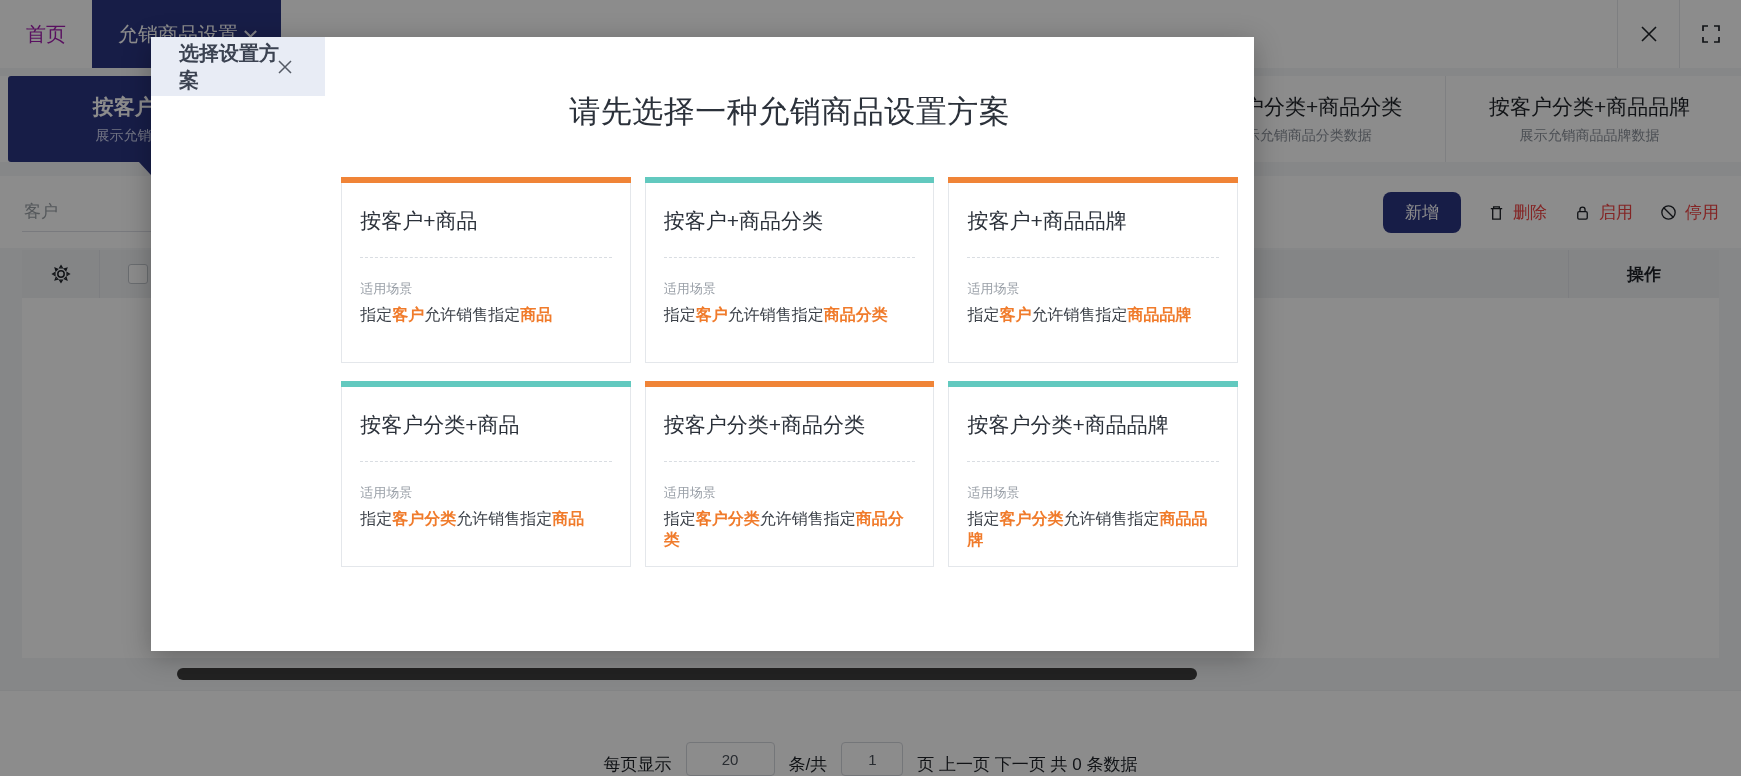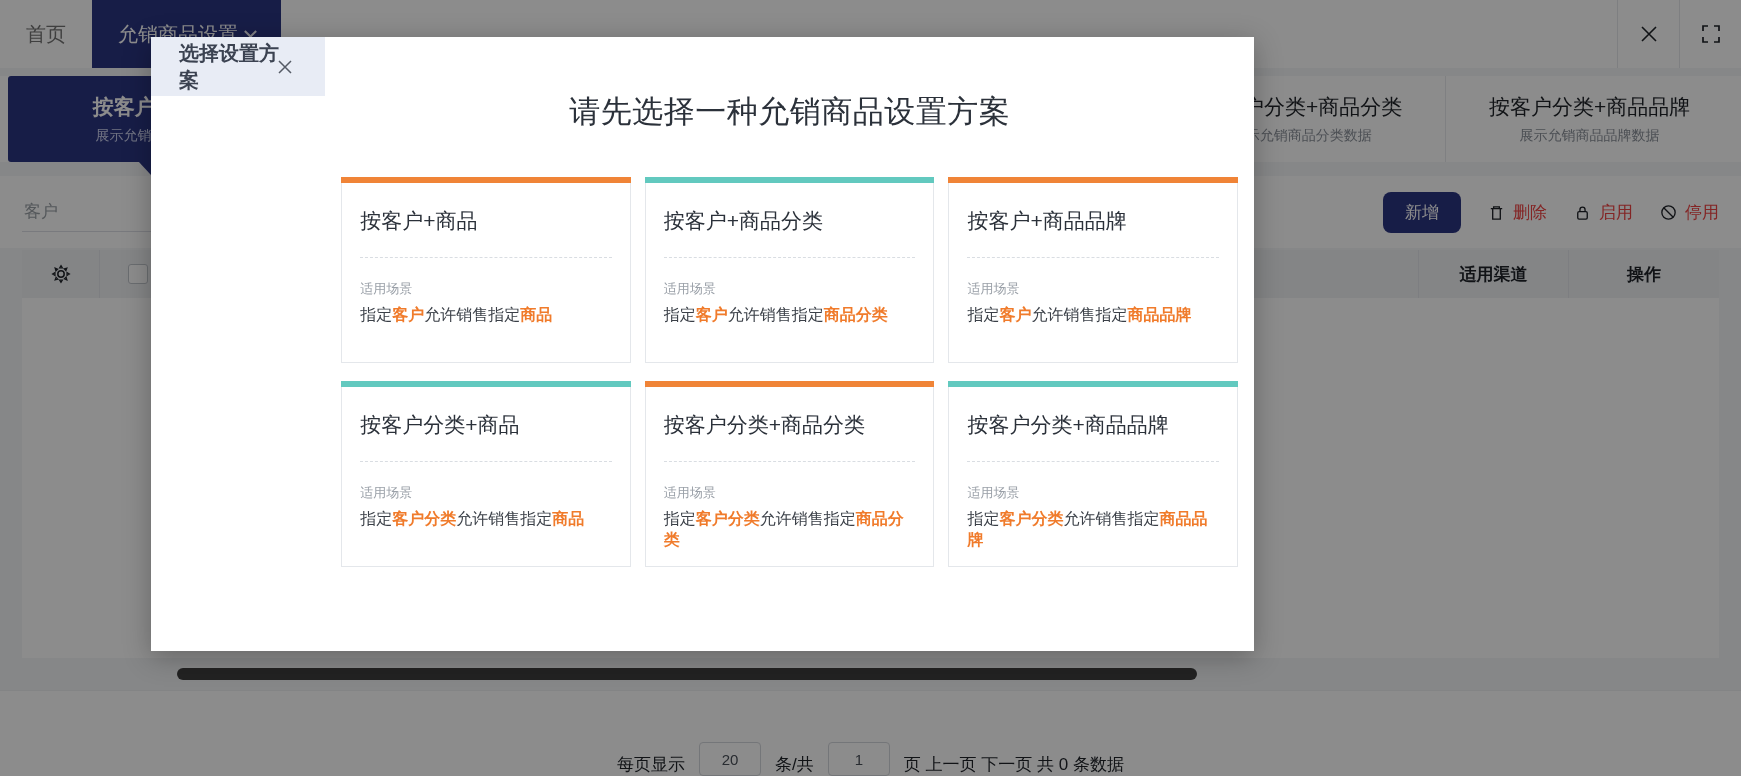--- a/index.html
+++ b/index.html
@@ -17,21 +17,21 @@
   }
 
   
   .tabbar {
     position: absolute; top: 0; left: 0; right: 0; height: 68px;
     background: #ffffff;
     display: flex; align-items: stretch;
   }
   .tab-home {
     display: flex; align-items: center; justify-content: flex-end;
-    padding: 0 26px; font-size: 20px; color: #737373;
+    padding: 0 26px; font-size: 20px; color: #a21caf;
   }
   .tab-active {
     display: flex; align-items: center; justify-content: center;
     gap: 8px;
     padding: 0 26px;
     background: #2b3582;
     color: #ffffff;
     font-size: 20px;
   }
   .chev {
@@ -155,21 +155,21 @@
   
   .pager {
     position: absolute; left: 0; right: 0; bottom: 0; height: 86px;
     background: #ffffff;
     border-top: 1px solid #eef0f3;
     display: flex; align-items: flex-end; justify-content: center;
     gap: 14px;
     font-size: 17px; color: #1f2329;
   }
   .pager-box {
-    width: 62px; height: 34px;
+    width: 89px; height: 34px;
     border: 1px solid #d4d7dc; border-radius: 4px;
     display: flex; align-items: center; justify-content: center;
     font-size: 15px; color: #4a5059;
   }
   .pager-box.sm { width: 62px; }
 
   
   #overlay {
     position: absolute; inset: 0;
     background: rgba(0,0,0,0.45);
@@ -337,21 +337,20 @@
         <circle cx="11" cy="11" r="3.2" stroke="#1f2329" stroke-width="1.5" fill="none"></circle>
         <path d="M11 2.6 L12.4 5 h-2.8z M11 19.4 L9.6 17h2.8z M2.6 11 L5 9.6v2.8z M19.4 11 L17 12.4V9.6z
                  M5.1 5.1 L7.6 6.1 5.9 7.8z M16.9 16.9 L14.4 15.9l1.7-1.7z
                  M16.9 5.1 L15.9 7.6l-1.7-1.7z M5.1 16.9 L6.1 14.4l1.7 1.7z" stroke="#1f2329" stroke-width="1.2" fill="none"></path>
       </svg>
     </div>
     <div class="th chk">
       <div class="chkbox"></div>
     </div>
     <div class="th grow"></div>
-    <div class="th ch">适用渠道</div>
     <div class="th op">操作</div>
   </div>
   <div class="tbl-body"></div>
 
   <div class="hscroll-track">
     <div class="hscroll-thumb"></div>
   </div>
 
   <div class="pager">
     <span>每页显示</span>

